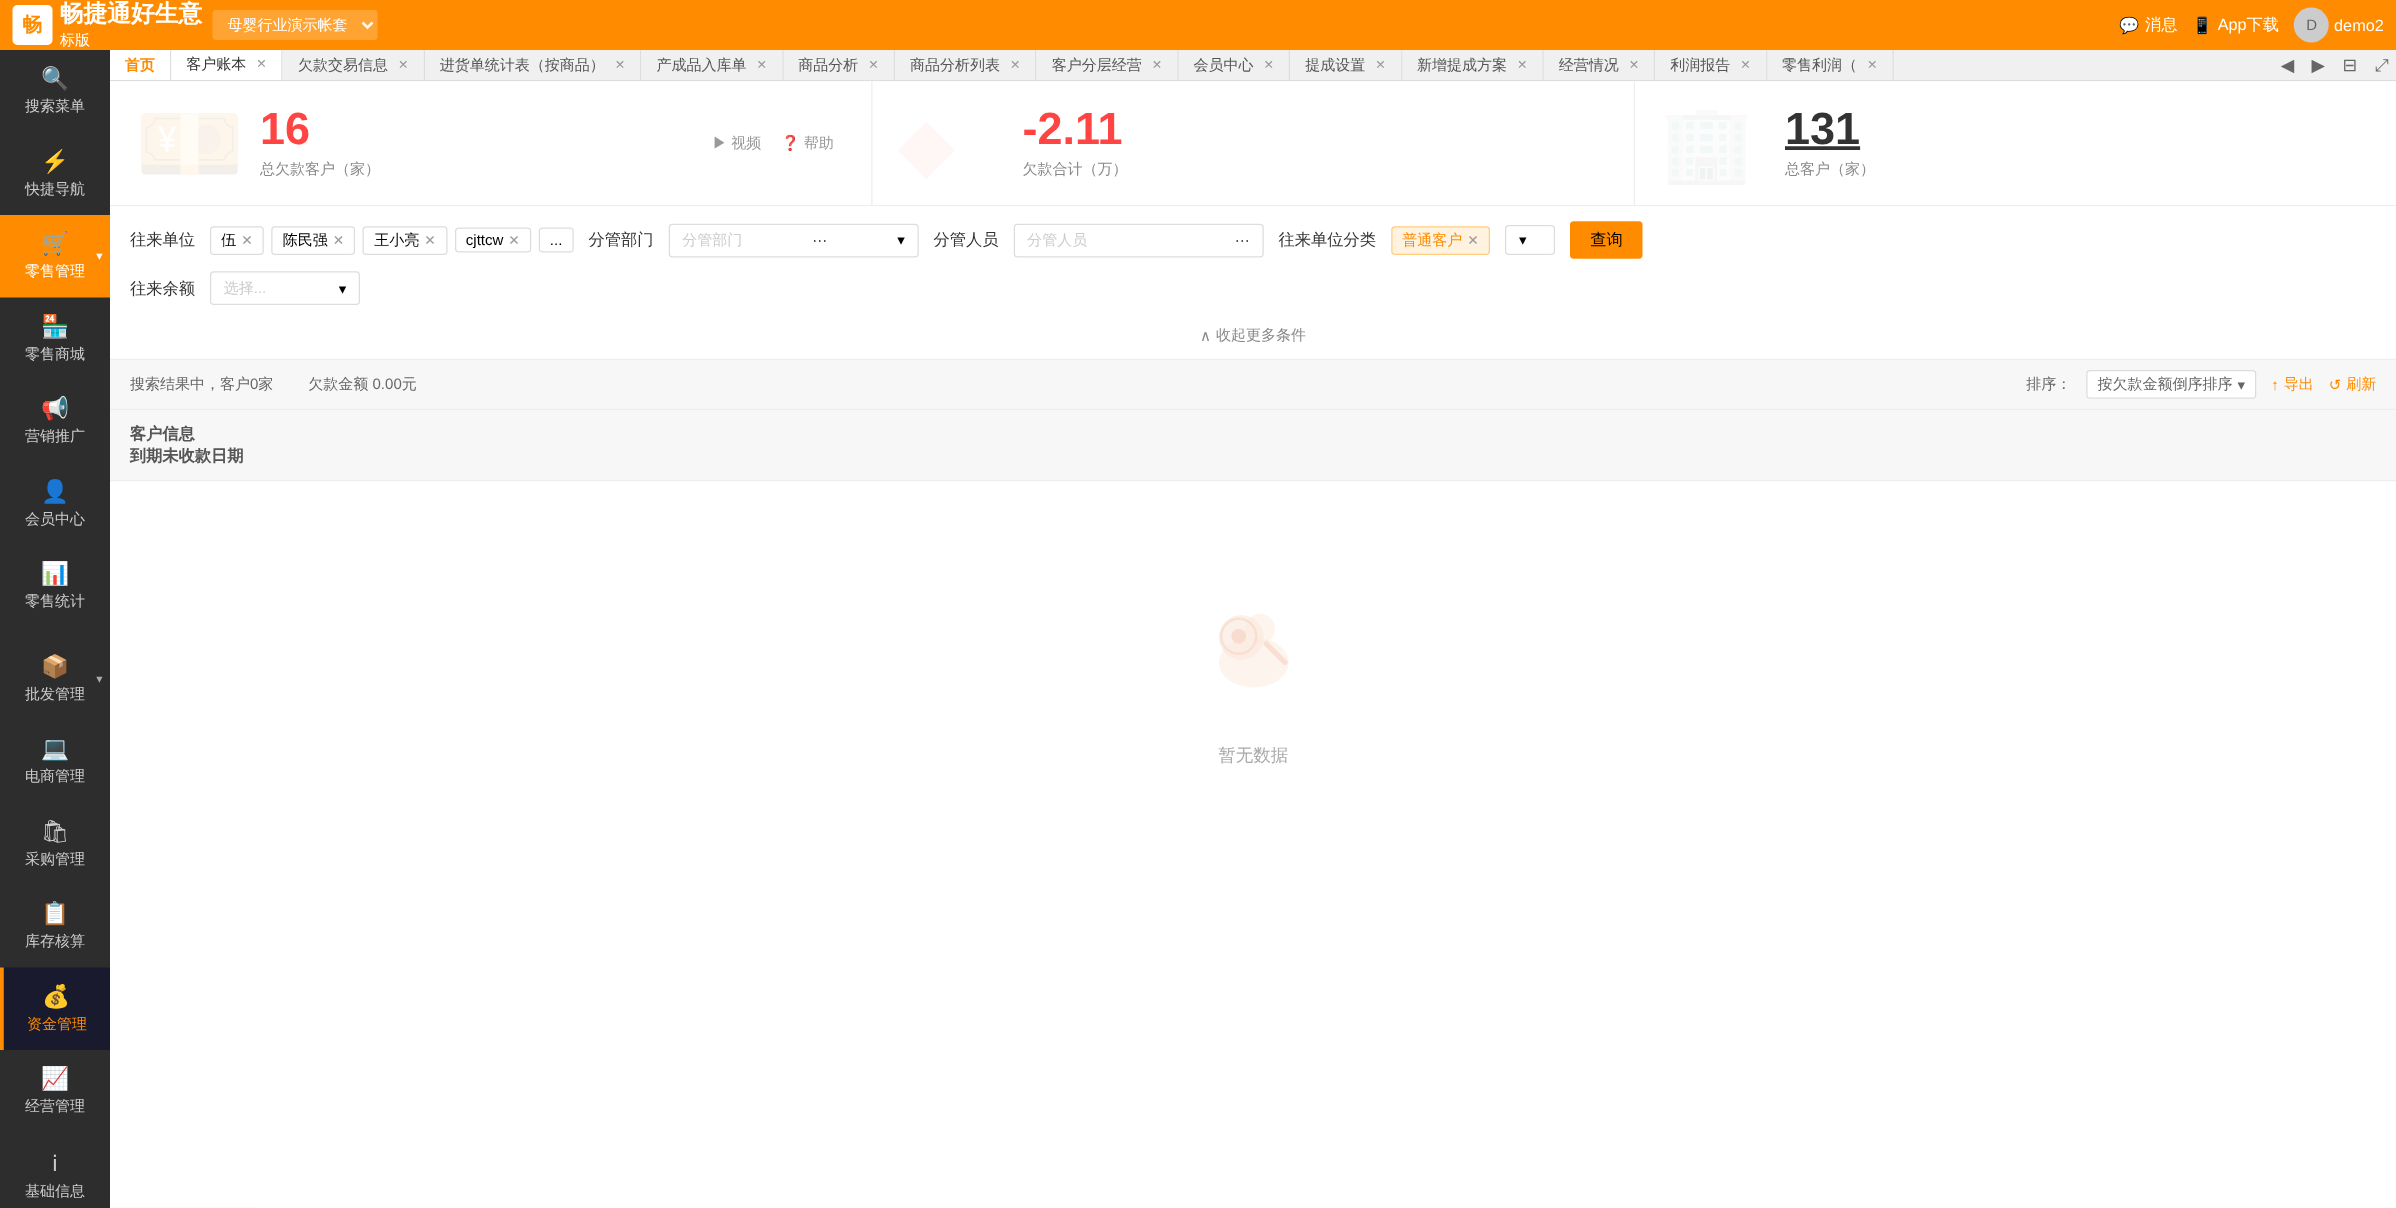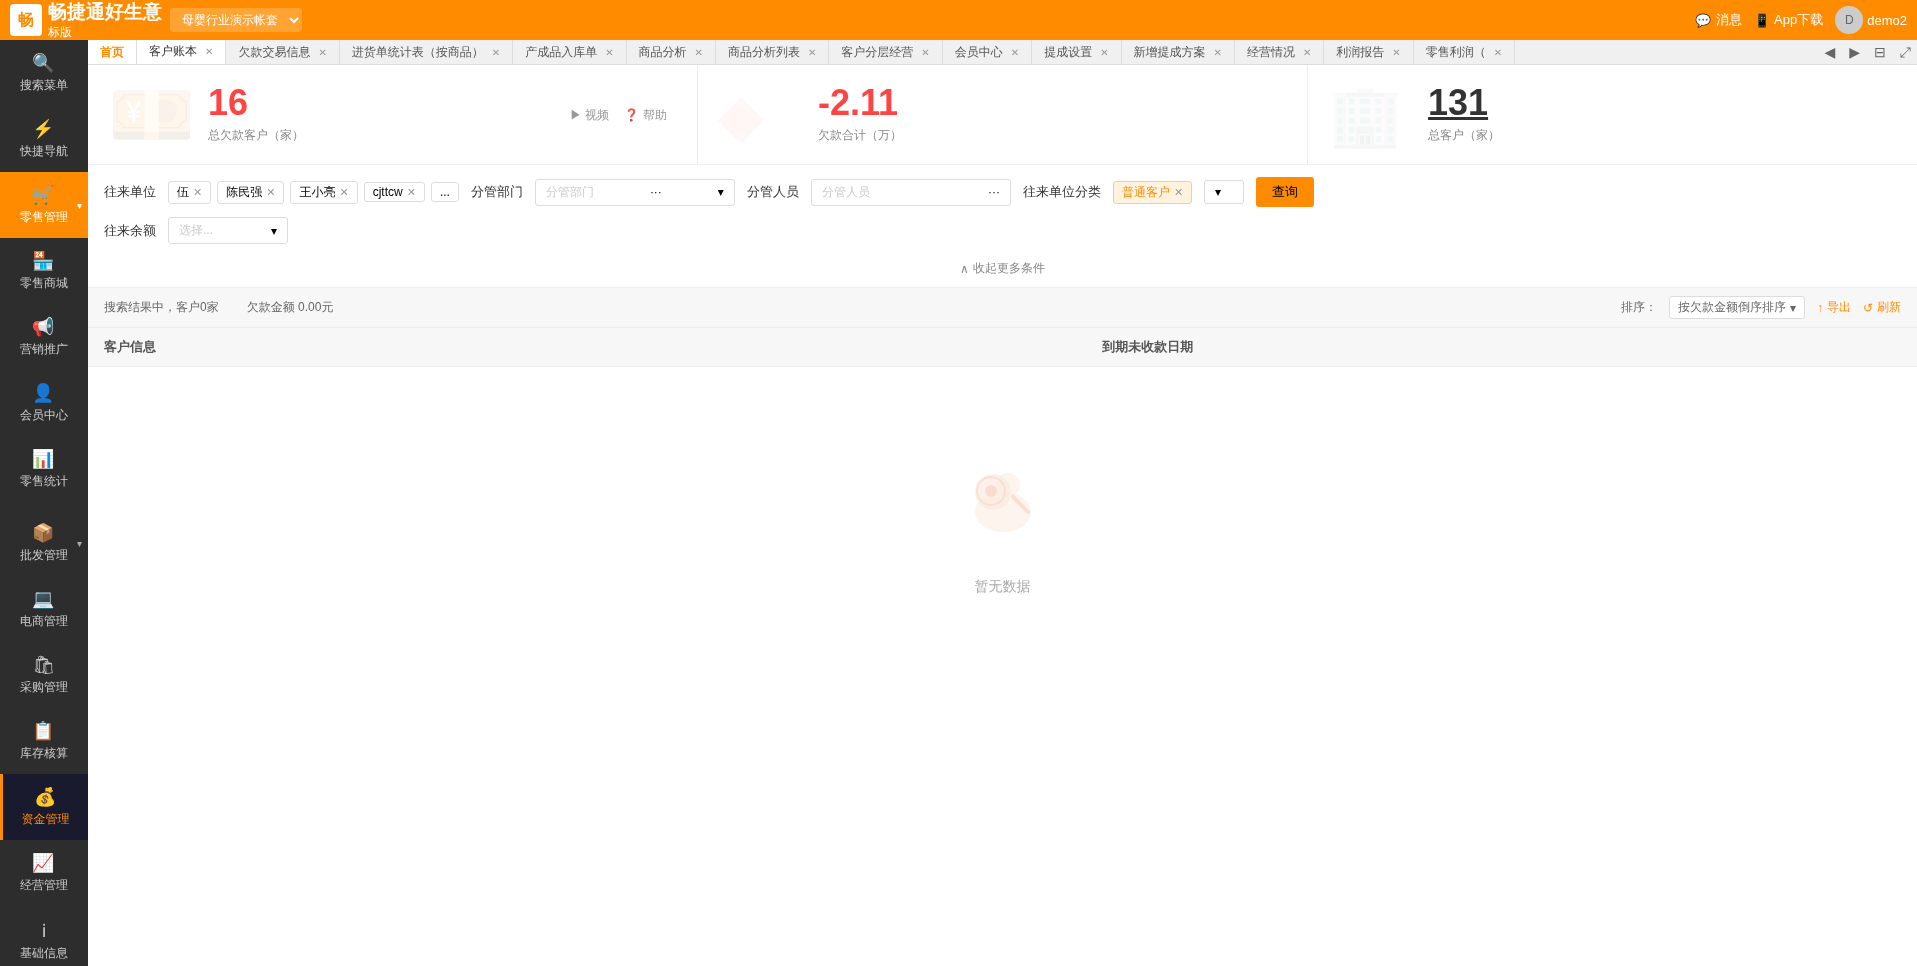--- a/index.html
+++ b/index.html
@@ -62,21 +62,21 @@
 
     
     .search-result-bar { padding: 8px 16px; background: #f7f7f7; border-bottom: 1px solid #eee; display: flex; align-items: center; justify-content: space-between; font-size: 12px; color: #666; }
     .search-result-left { display: flex; gap: 28px; }
     .search-result-right { display: flex; align-items: center; gap: 12px; }
     .sort-select { border: 1px solid #ddd; border-radius: 3px; padding: 2px 8px; font-size: 12px; background: #fff; cursor: pointer; display: flex; align-items: center; gap: 4px; }
     .export-btn { color: #ff8c00; cursor: pointer; display: flex; align-items: center; gap: 4px; }
     .refresh-btn { color: #ff8c00; cursor: pointer; display: flex; align-items: center; gap: 4px; }
 
     
-    .table-header { display: flex; background: #f7f7f7; border-bottom: 1px solid #eee; padding: 10px 16px; }
+    .table-header { display: flex; background: #f7f7f7; border-bottom: 1px solid #eee; padding: 10px 16px; flex-direction: column; }
     .table-col { font-size: 13px; color: #555; font-weight: bold; }
     .col-customer { flex: 2.5; }
     .col-debt { flex: 2; }
     .col-repay { flex: 2; }
     .col-date { flex: 2; }
 
     
     .empty-state { display: flex; flex-direction: column; align-items: center; justify-content: center; padding: 80px 20px; }
     .empty-text { color: #aaa; font-size: 14px; }
 

